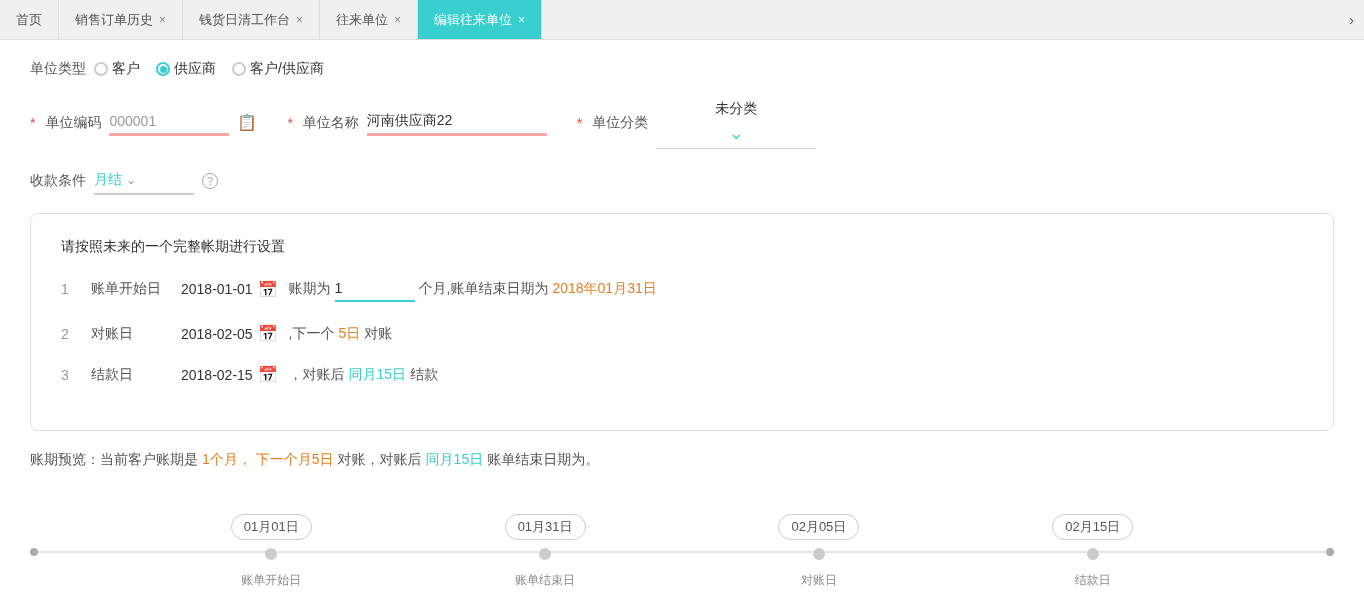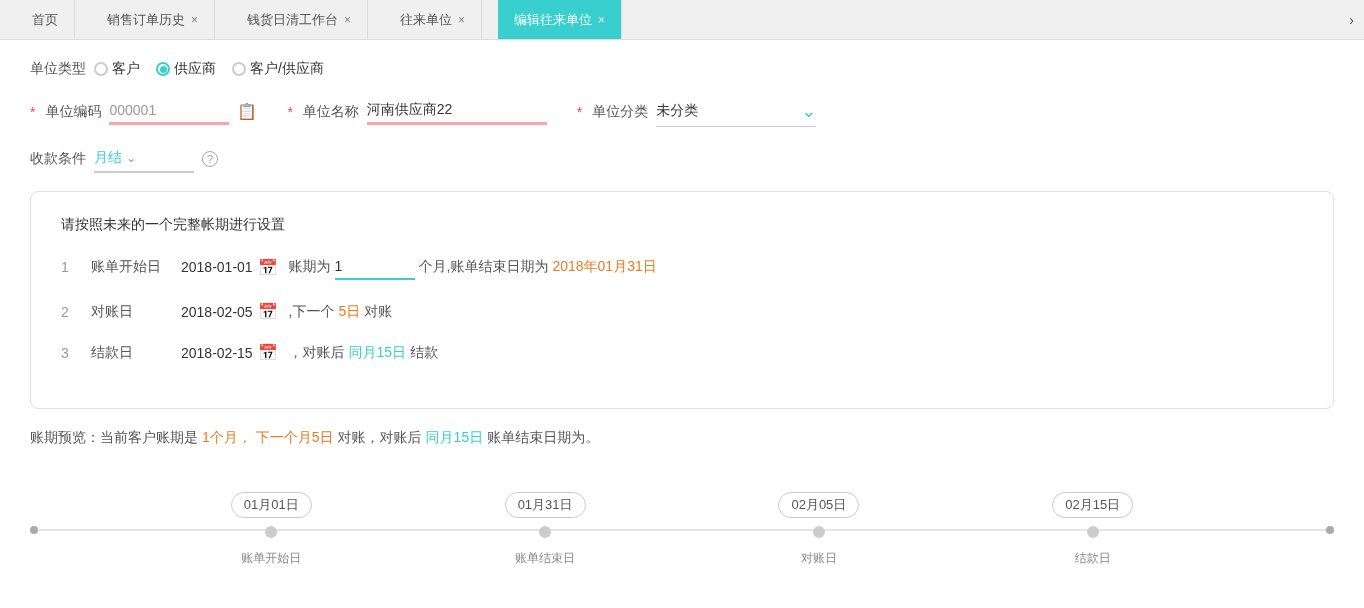--- a/index.html
+++ b/index.html
@@ -16,21 +16,20 @@
     .tab {
       display: flex;
       align-items: center;
       padding: 0 16px;
       cursor: pointer;
       font-size: 13px;
       color: #555;
       border-right: 1px solid #ddd;
       gap: 6px;
       white-space: nowrap;
-      margin-left: 16px;
     }
     .tab:first-child { border-left: none; }
     .tab.active {
       background: #3acfcf;
       color: #fff;
       font-weight: 500;
     }
     .tab .close-btn {
       font-size: 12px;
       color: inherit;
@@ -147,24 +146,25 @@
       justify-content: center;
       font-size: 11px;
       color: #aaa;
       cursor: pointer;
     }
 
     
     .category-dropdown {
       display: flex;
       align-items: center;
-      gap: 13px;
+      gap: 4px;
       border-bottom: 1px solid #ccc;
       padding: 4px 0;
       min-width: 160px;
+      flex-direction: column;
     }
     .category-value { color: #333; flex: 1; }
     .category-arrow { color: #3acfcf; font-size: 18px; }
 
     
     .payment-dropdown {
       display: flex;
       align-items: center;
       gap: 4px;
       border-bottom: 2px solid #ccc;

